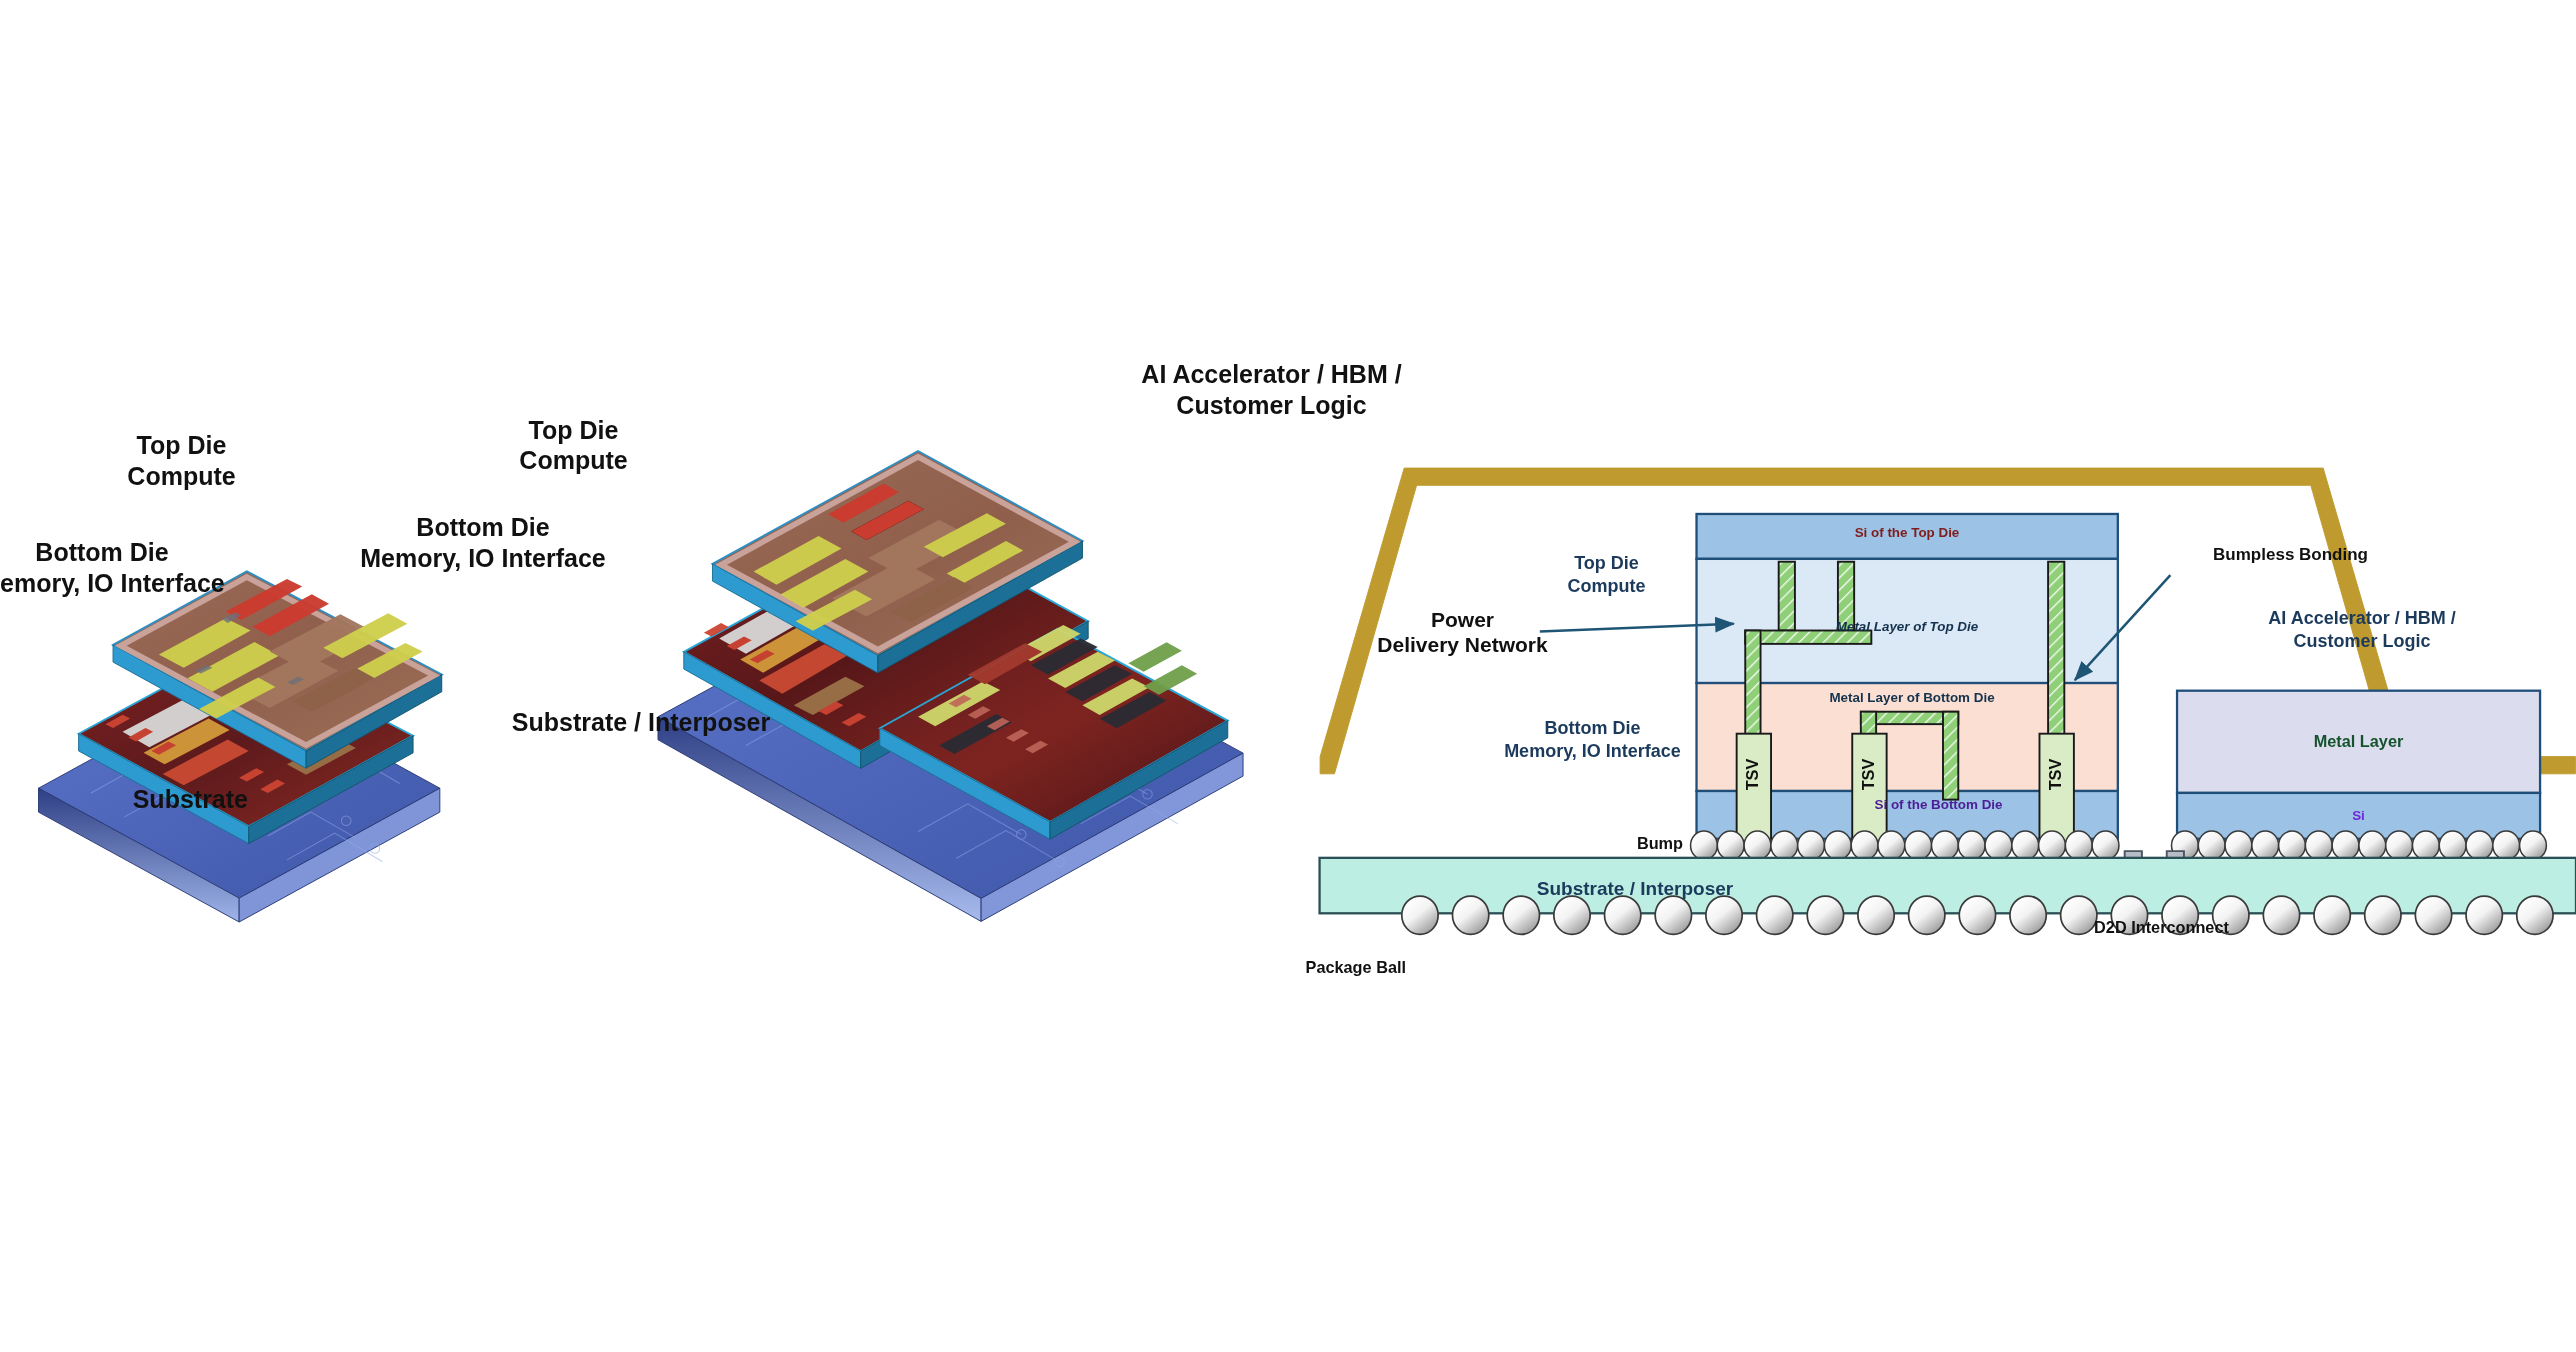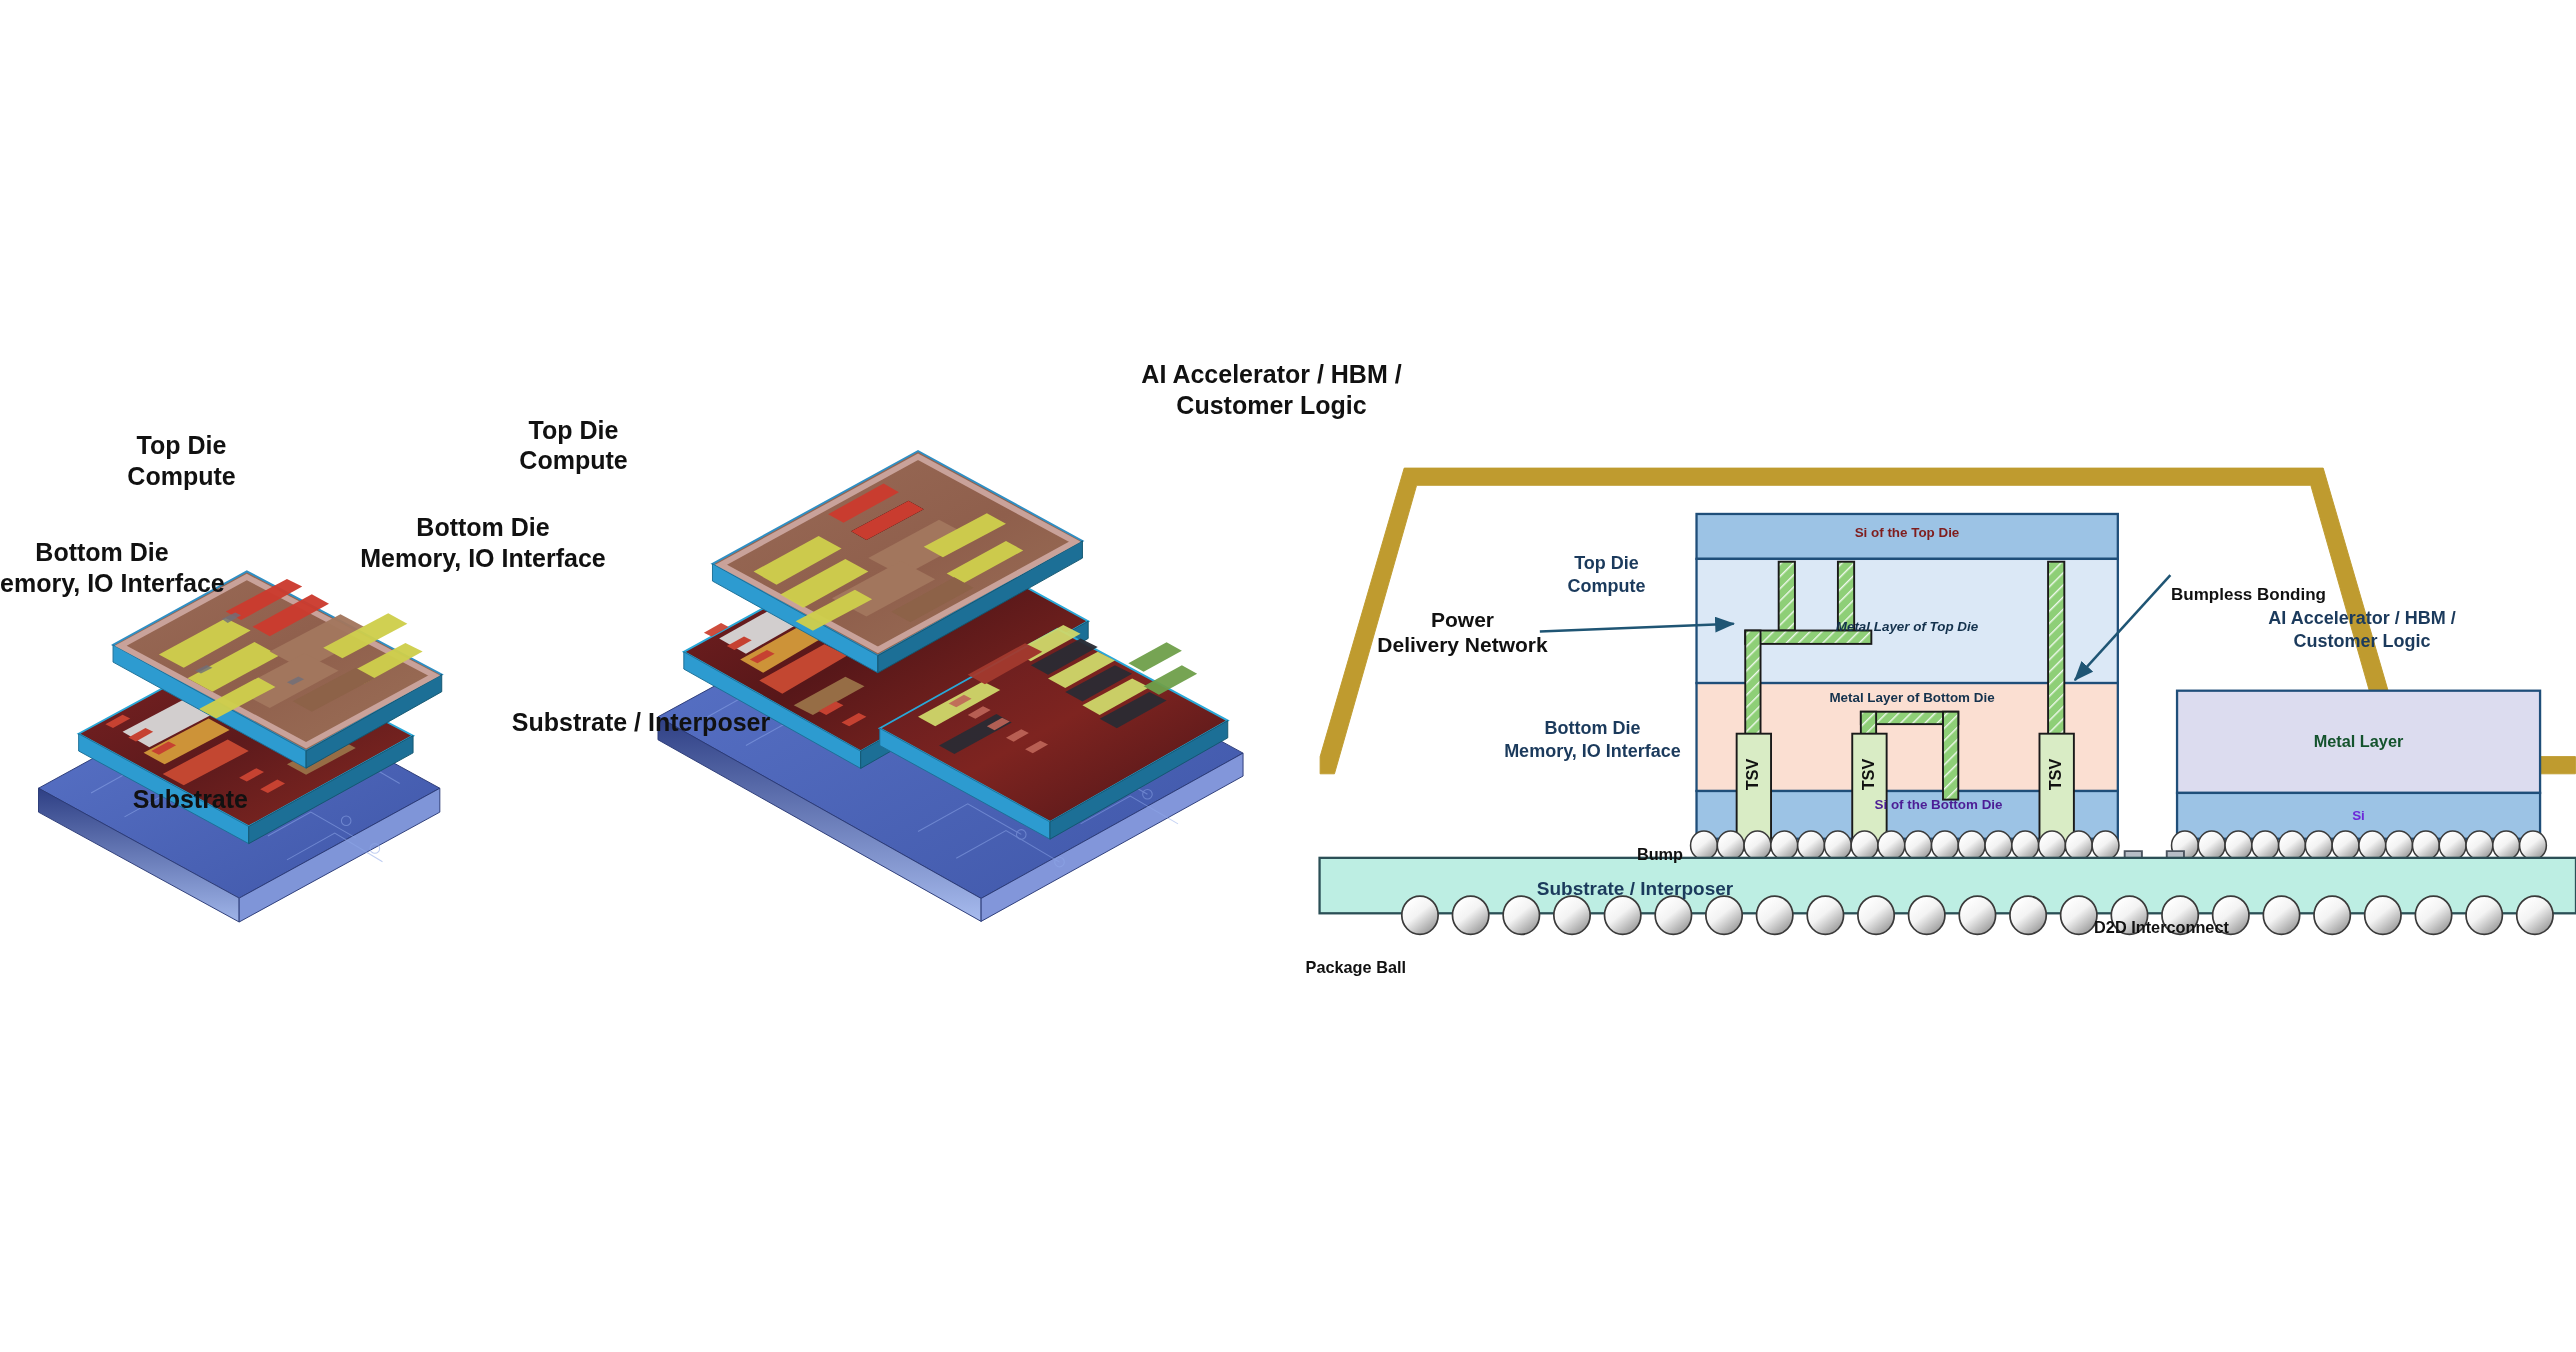--- a/index.html
+++ b/index.html
@@ -395,39 +395,39 @@
       <line x1="240" y1="191" x2="443" y2="183" stroke="#1f5574" stroke-width="2.6" marker-end="url(#arrowTip2)"></line>
       <line x1="900" y1="132" x2="800" y2="242" stroke="#1f5574" stroke-width="2.6" marker-end="url(#arrowTip2)"></line>
     </svg>
 
     <div class="blbl" style="left:201px;top:103px;width:191px;font-size:18px;">Top Die
 Compute</div>
     <div class="blbl" style="left:163px;top:268px;width:239px;font-size:18px;">Bottom Die
 Memory, IO Interface</div>
     <div class="dlbl" style="left:57px;top:158px;width:191px;font-size:21px;color:#111;">Power
 Delivery Network</div>
-    <div class="dlbl" style="left:819px;top:96px;width:239px;font-size:17px;color:#111;text-align:center;margin-top:40px;">Bumpless Bonding</div>
+    <div class="dlbl" style="left:819px;top:96px;width:239px;font-size:17px;color:#111;text-align:right;">Bumpless Bonding</div>
     <div class="blbl" style="left:899px;top:158px;width:306px;font-size:18px;">AI Accelerator / HBM /
 Customer Logic</div>
 
     <div class="dlbl" style="left:386px;top:76px;width:422px;font-size:13.4px;color:#7f1d1d;">Si of the Top Die</div>
     <div class="dlbl" style="left:386px;top:170px;width:422px;font-size:13.4px;color:#14324d;font-style:italic;">Metal Layer of Top Die</div>
     <div class="dlbl" style="left:408px;top:241px;width:388px;font-size:13.4px;color:#14324d;">Metal Layer of Bottom Die</div>
     <div class="dlbl" style="left:449px;top:348px;width:359px;font-size:13.4px;color:#4c1d95;">Si of the Bottom Die</div>
 
     <div class="dlbl" style="left:867px;top:283px;width:363px;font-size:16.3px;color:#14532d;">Metal Layer</div>
     <div class="dlbl" style="left:867px;top:359px;width:363px;font-size:13.4px;color:#6d28d9;">Si</div>
 
     <div style="position:absolute;left:414px;top:316px;width:57px;font-size:16.3px;font-weight:700;
                 color:#111;transform:rotate(-90deg);text-align:center;">TSV</div>
     <div style="position:absolute;left:530px;top:316px;width:57px;font-size:16.3px;font-weight:700;
                 color:#111;transform:rotate(-90deg);text-align:center;">TSV</div>
     <div style="position:absolute;left:717px;top:316px;width:57px;font-size:16.3px;font-weight:700;
                 color:#111;transform:rotate(-90deg);text-align:center;">TSV</div>
 
-    <div class="dlbl" style="left:287px;top:385px;width:86px;font-size:16.3px;color:#111;text-align:right;margin-top:11px;">Bump</div>
+    <div class="dlbl" style="left:287px;top:385px;width:86px;font-size:16.3px;color:#111;text-align:right;">Bump</div>
     <div class="blbl" style="left:124px;top:428px;width:402px;font-size:19px;">Substrate / Interposer</div>
     <div class="dlbl" style="left:727px;top:469px;width:249px;font-size:16.3px;color:#111;">D2D Interconnect</div>
     <div class="dlbl" style="left:-38px;top:509px;width:134px;font-size:16.3px;color:#111;text-align:right;">Package Ball</div>
   </div>
 
 </div>
 
 
 </body></html>

